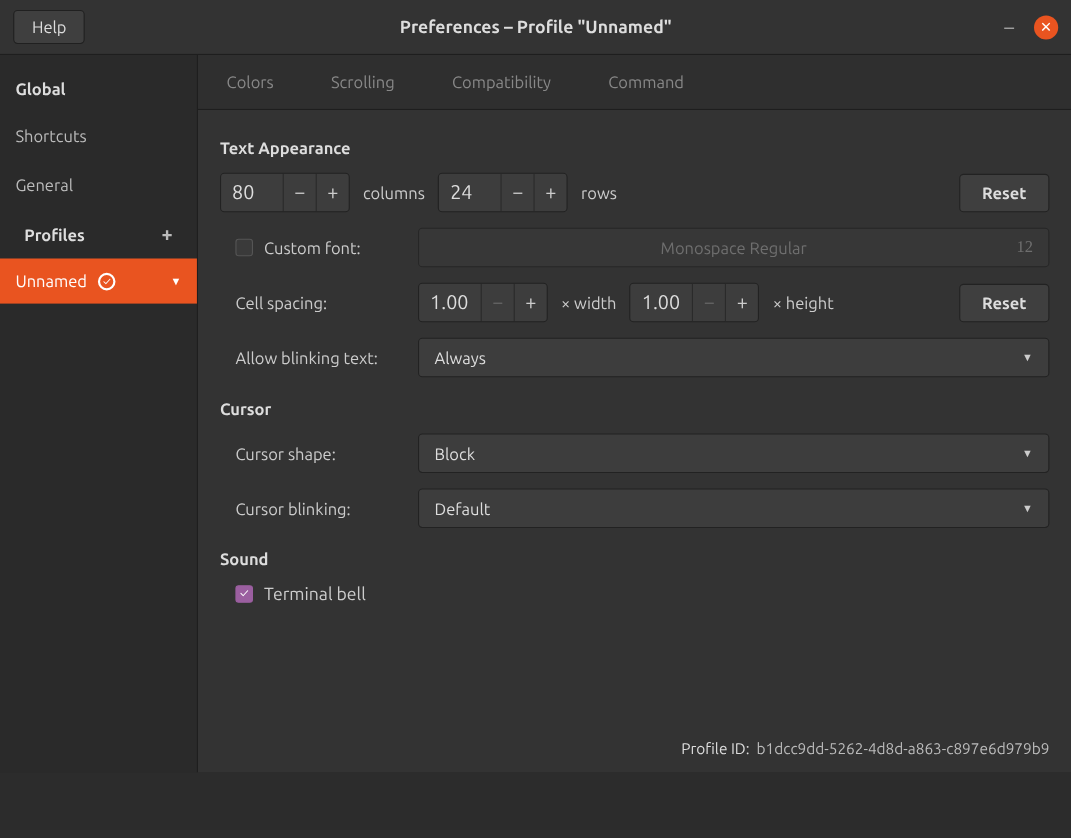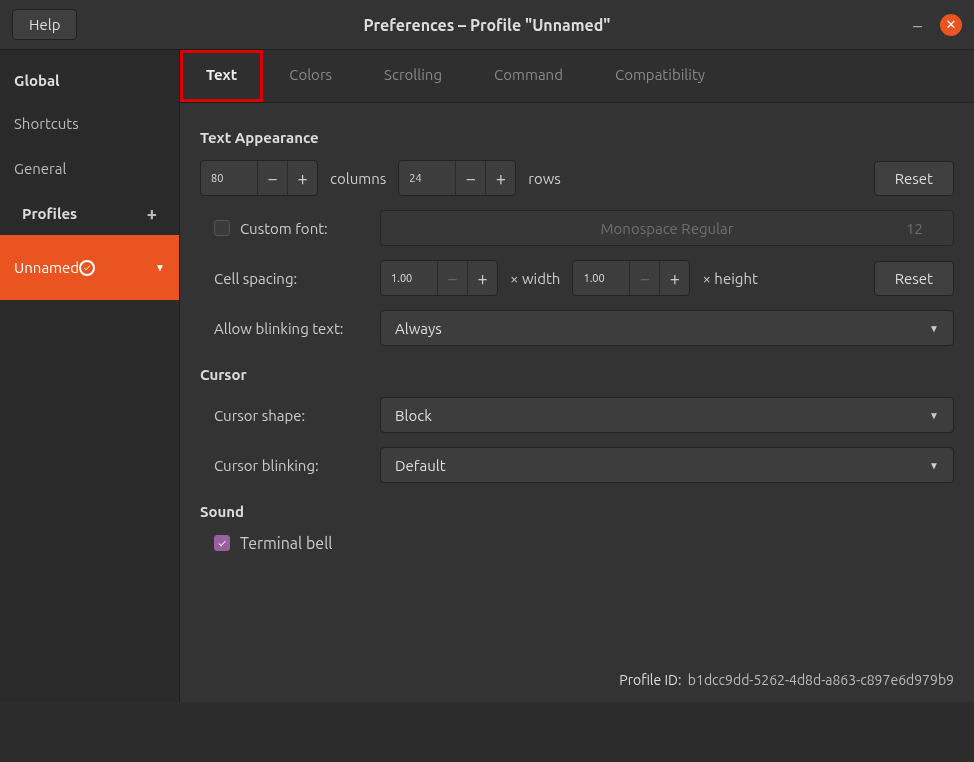--- a/index.html
+++ b/index.html
@@ -10,41 +10,41 @@
   .title { position: absolute; left: 0; right: 0; text-align: center; font-weight: bold; color: #ddd; font-size: 16px; pointer-events: none; }
   .winctrl { margin-left: auto; display: flex; gap: 18px; align-items: center; }
   .winctrl .min { color: #aaa; font-size: 18px; cursor: pointer; }
   .winctrl .close { width: 22px; height: 22px; border-radius: 50%; background: #E95420; color: #fff; display: flex; align-items: center; justify-content: center; font-size: 13px; cursor: pointer; }
   .body { flex: 1; display: flex; min-height: 0; }
   .sidebar { width: 180px; background: #2a2a2a; border-right: 1px solid #1e1e1e; padding-top: 10px; }
   .side-heading { font-weight: bold; color: #ddd; padding: 12px 14px; font-size: 15px; }
   .side-item { color: #bbb; padding: 14px 14px; font-size: 15px; cursor: pointer; }
   .side-profiles-row { display: flex; justify-content: space-between; align-items: center; font-weight: bold; color: #ddd; padding: 12px 22px; font-size: 15px; }
   .side-plus { color: #bbb; font-size: 18px; cursor: pointer; }
-  .profile-active { background: #E95420; color: #fff; display: flex; align-items: center; padding: 24px 14px; font-size: 15px; gap: 0; cursor: pointer; text-align: center; }
+  .profile-active { background: #E95420; color: #fff; display: flex; align-items: center; padding: 12px 14px; font-size: 15px; gap: 10px; cursor: pointer; text-align: center; }
   .profile-active .check { width: 16px; height: 16px; border: 2px solid #fff; border-radius: 50%; display: flex; align-items: center; justify-content: center; font-size: 10px; }
   .profile-active .arrow { margin-left: auto; font-size: 10px; }
   .main { flex: 1; background: #333333; display: flex; flex-direction: column; min-height: 0; }
   .tabs { display: flex; background: #2f2f2f; border-bottom: 1px solid #1e1e1e; }
   .tab { padding: 16px 26px; color: #888; font-size: 15px; cursor: pointer; }
   .tab.active { color: #eee; font-weight: bold; border-bottom: 3px solid #E95420; outline: 3px solid #d00; outline-offset: -3px; }
   .content { padding: 20px 20px 10px 20px; flex: 1; overflow: auto; }
   .section-title { font-weight: bold; color: #ddd; font-size: 15px; margin-bottom: 14px; margin-top: 6px; }
   .row { display: flex; align-items: center; margin-bottom: 14px; }
   .label-col { width: 180px; color: #ccc; font-size: 15px; padding-left: 14px; }
   .spin { display: flex; align-items: center; background: #3d3d3d; border: 1px solid #222; border-radius: 4px; height: 36px; }
-  .spin .val { width: 56px; text-align: left; padding-left: 10px; color: #ddd; font-size: 11px; }
+  .spin .val { width: 56px; text-align: left; padding-left: 10px; color: #ddd; font-size: 18px; }
   .spin .btn { width: 30px; text-align: center; color: #ccc; font-size: 18px; cursor: pointer; border-left: 1px solid #2a2a2a; line-height: 34px; }
   .unit { color: #ccc; font-size: 15px; margin: 0 12px; }
   .unit-r { color: #ccc; font-size: 15px; margin-left: 12px; margin-right: 14px; }
-  .btn-std { background: #3f3f3f; border: 1px solid #222; color: #ddd; padding: 8px 20px; border-radius: 4px; font-size: 15px; cursor: pointer; margin-left: auto; }
+  .btn-std { background: #3f3f3f; border: 1px solid #222; color: #ddd; padding: 8px 20px; border-radius: 4px; font-size: 15px; cursor: pointer; margin-left: auto; font-weight: bold; }
   .checkbox { width: 16px; height: 16px; background: #3a3a3a; border: 1px solid #555; border-radius: 3px; margin-right: 10px; display: inline-flex; align-items: center; justify-content: center; }
   .checkbox.checked { background: #9b5fa0; border-color: #9b5fa0; color: #fff; font-size: 11px; }
   .fontbtn { flex: 1; background: #3a3a3a; border: 1px solid #222; border-radius: 4px; height: 36px; display: flex; align-items: center; justify-content: center; position: relative; color: #888; font-size: 15px; cursor: pointer; opacity: 0.7; }
-  .fontbtn .size { position: absolute; right: 30px; }
+  .fontbtn .size { position: absolute; right: 14px; font-family: Liberation Serif, serif; }
   .select { flex: 1; background: #3d3d3d; border: 1px solid #222; border-radius: 4px; height: 36px; display: flex; align-items: center; padding: 0 14px; color: #ddd; font-size: 15px; cursor: pointer; position: relative; }
   .select .arrow { position: absolute; right: 14px; font-size: 10px; color: #ccc; }
   .footer { padding: 14px 20px; text-align: right; color: #bbb; font-size: 14px; }
   .footer .lbl { color: #ddd; }
 </style>
 </head>
 <body>
 
 <div class="window">
 
@@ -70,25 +70,24 @@
       <div class="profile-active">
         <span>Unnamed</span>
         <span class="check">✓</span>
         <span class="arrow">▼</span>
       </div>
     </div>
 
     <div class="main">
 
       <div class="tabs">
-        <div class="tab active">Text</div>
         <div class="tab">Colors</div>
         <div class="tab">Scrolling</div>
+        <div class="tab">Compatibility</div>
         <div class="tab">Command</div>
-        <div class="tab">Compatibility</div>
       </div>
 
       <div class="content">
 
         <div class="section-title">Text Appearance</div>
 
         <div class="row">
           <div class="spin">
             <div class="val">80</div>
             <div class="btn">−</div>

